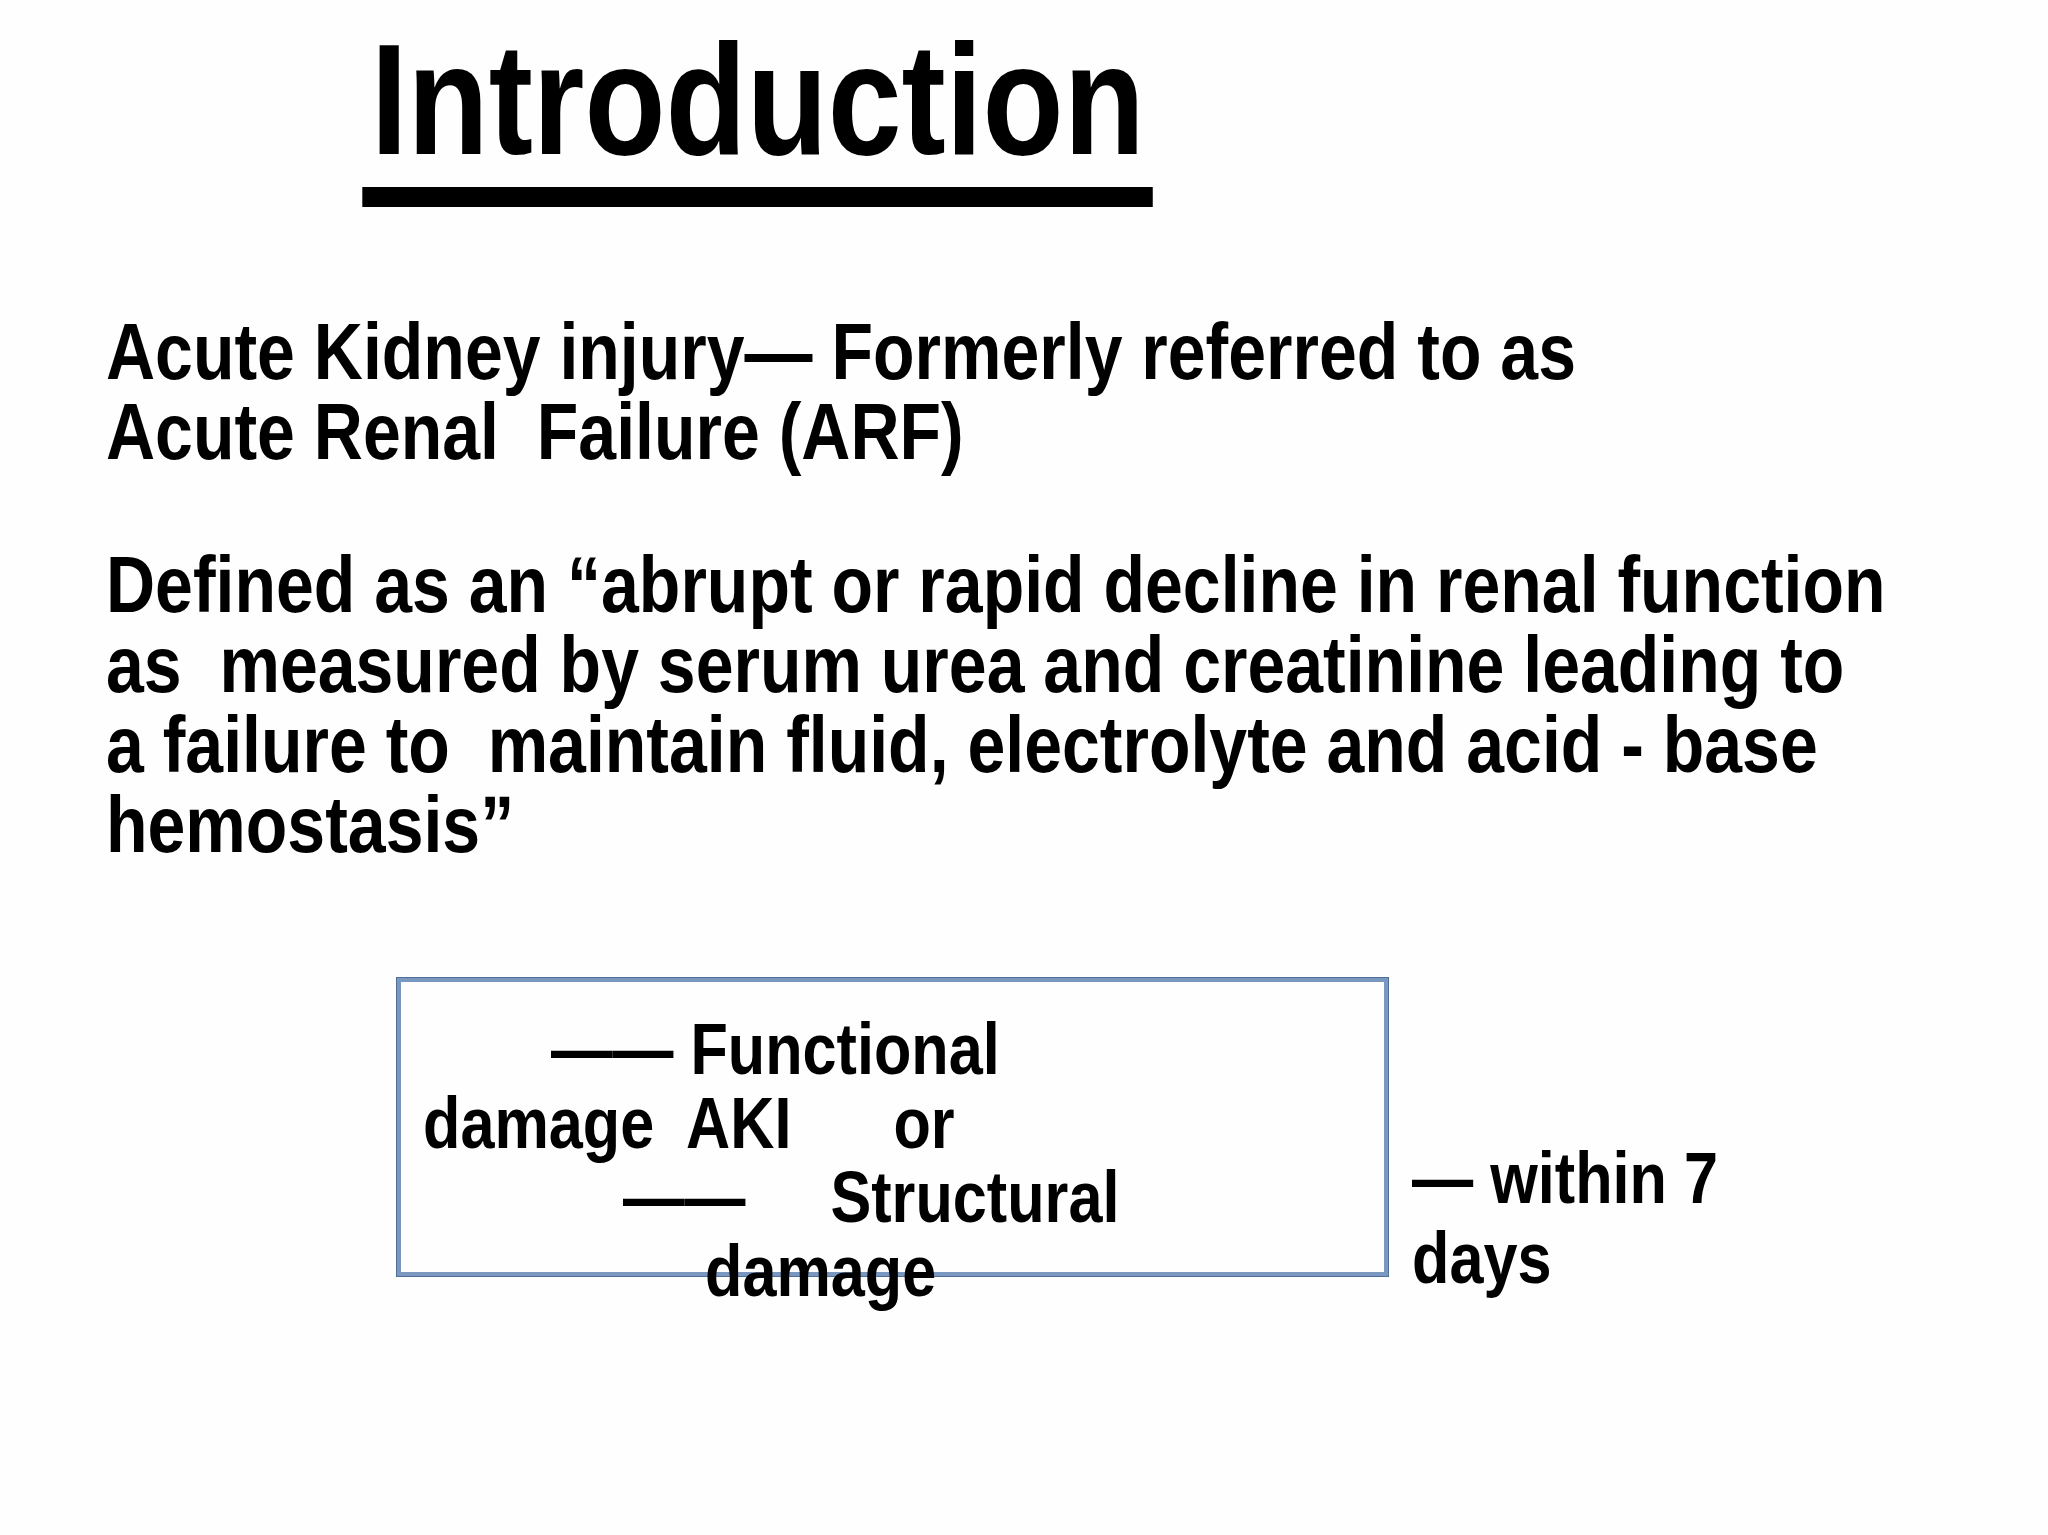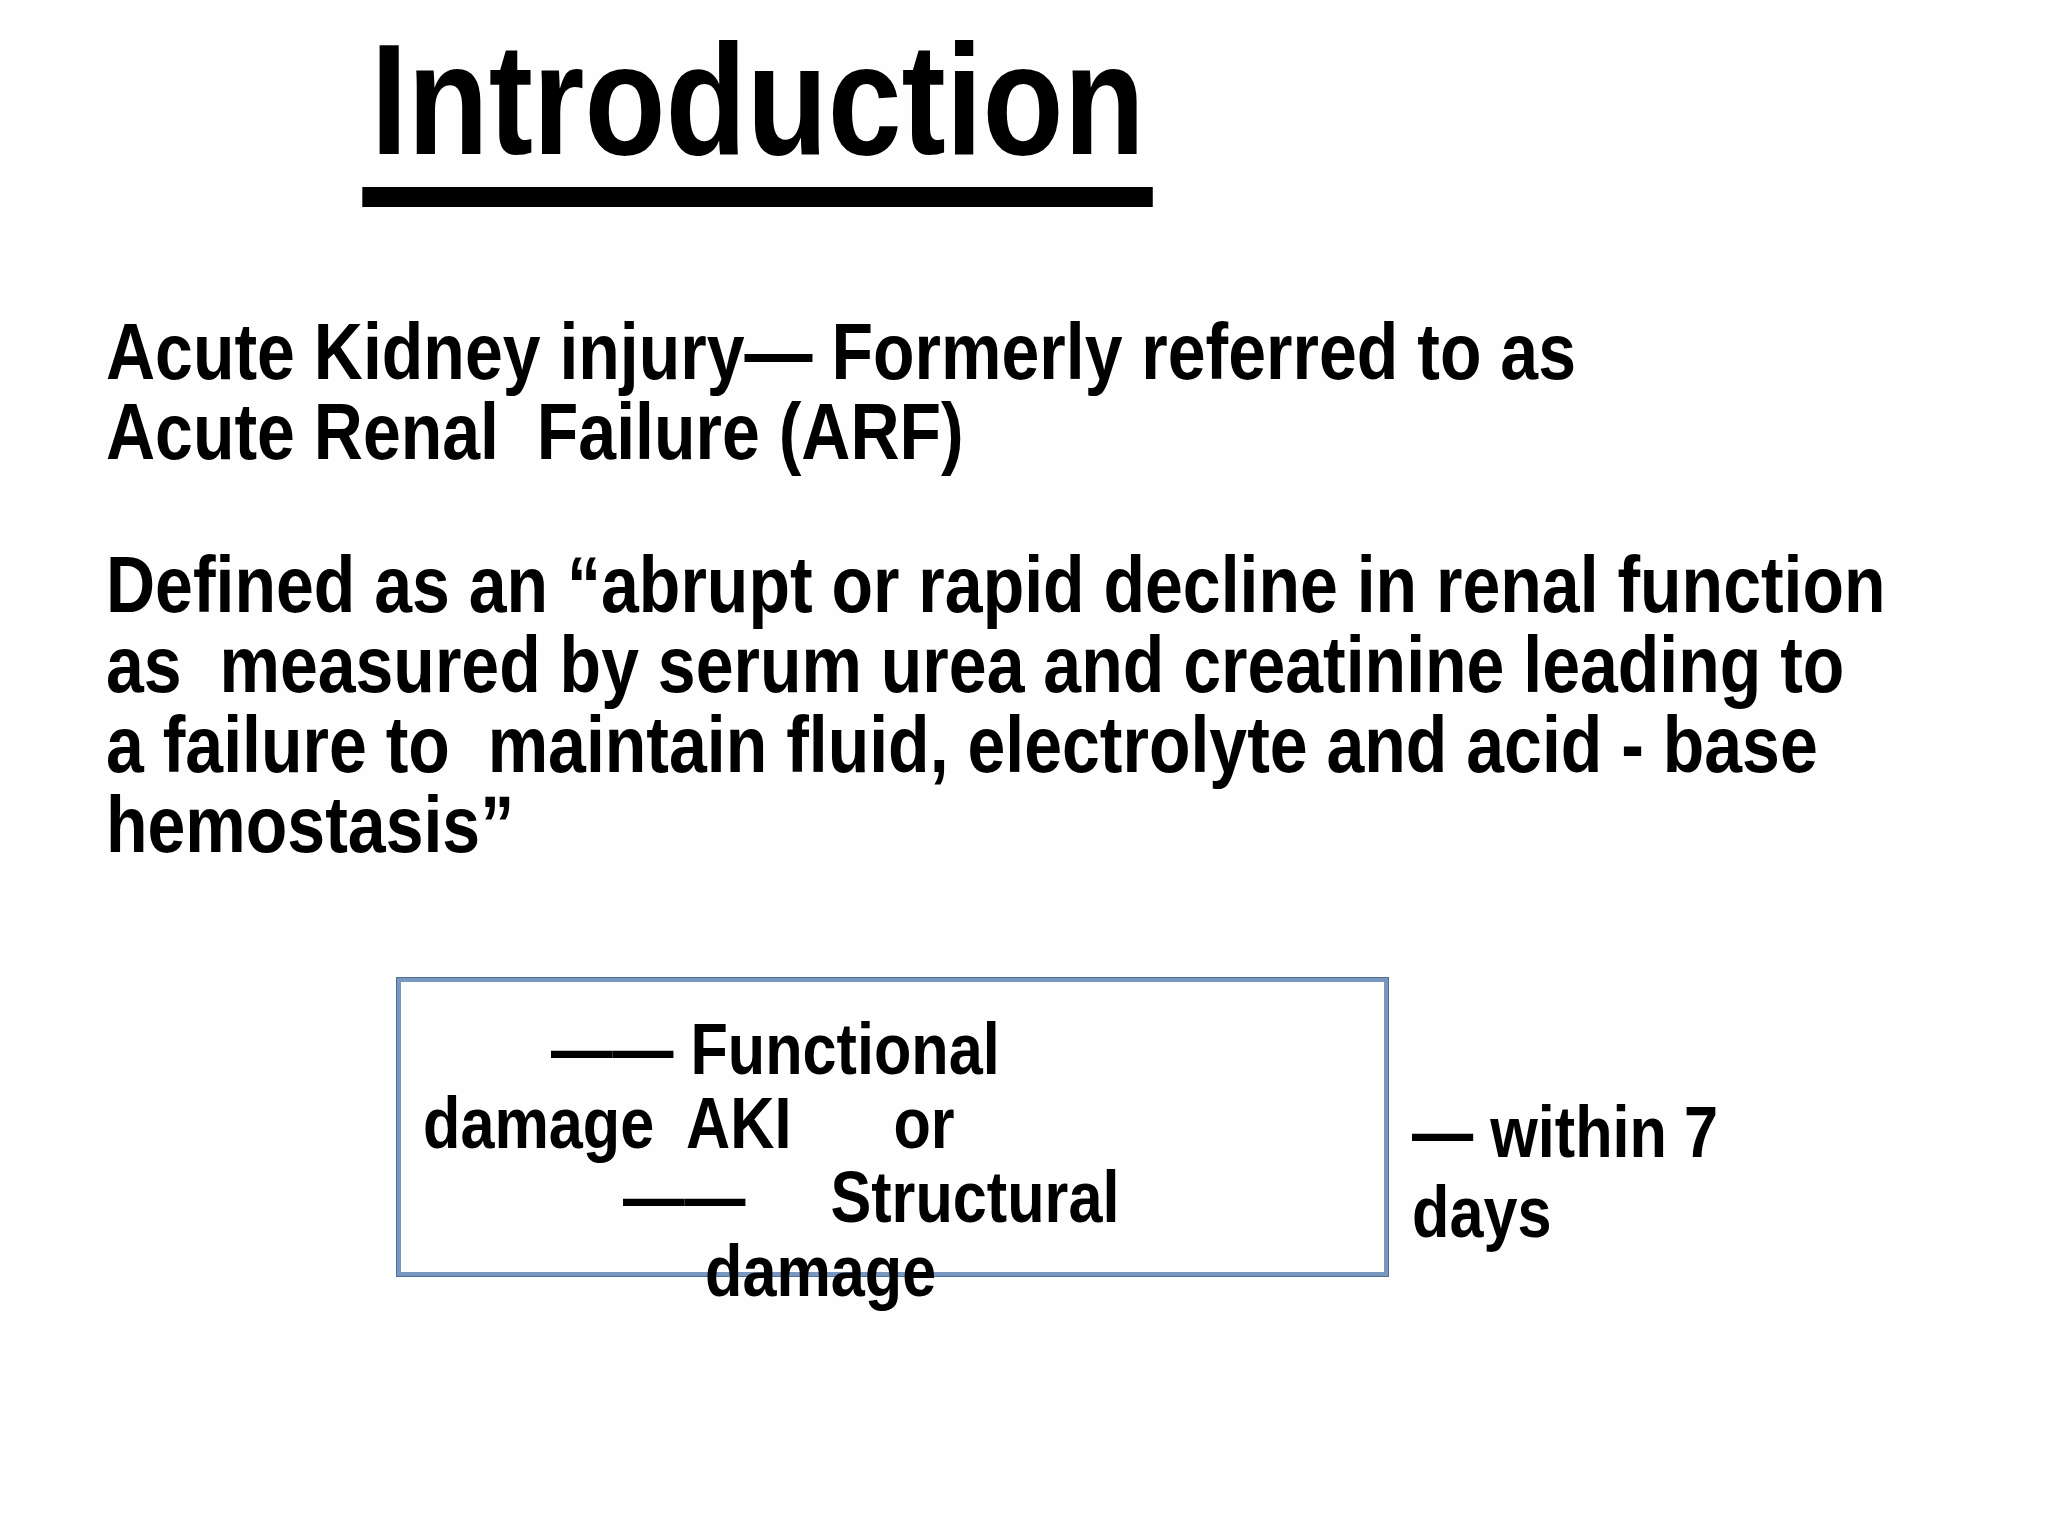--- a/index.html
+++ b/index.html
@@ -67,21 +67,21 @@
     line-height: 74px;
     padding-top: 30px;
   }
   .aki-box .bl1 { margin-left: 150px; }
   .aki-box .bl2 { margin-left: 22px; }
   .aki-box .bl3 { margin-left: 222px; }
   .aki-box .bl4 { margin-left: 304px; }
   .side-note {
     position: absolute;
     left: 1412px;
-    top: 1092px;
+    top: 1138px;
     font-size: 72px;
     line-height: 80px;
   }
 </style>
 </head>
 <body>
 
 <div>
 
   <div class="title-row">

